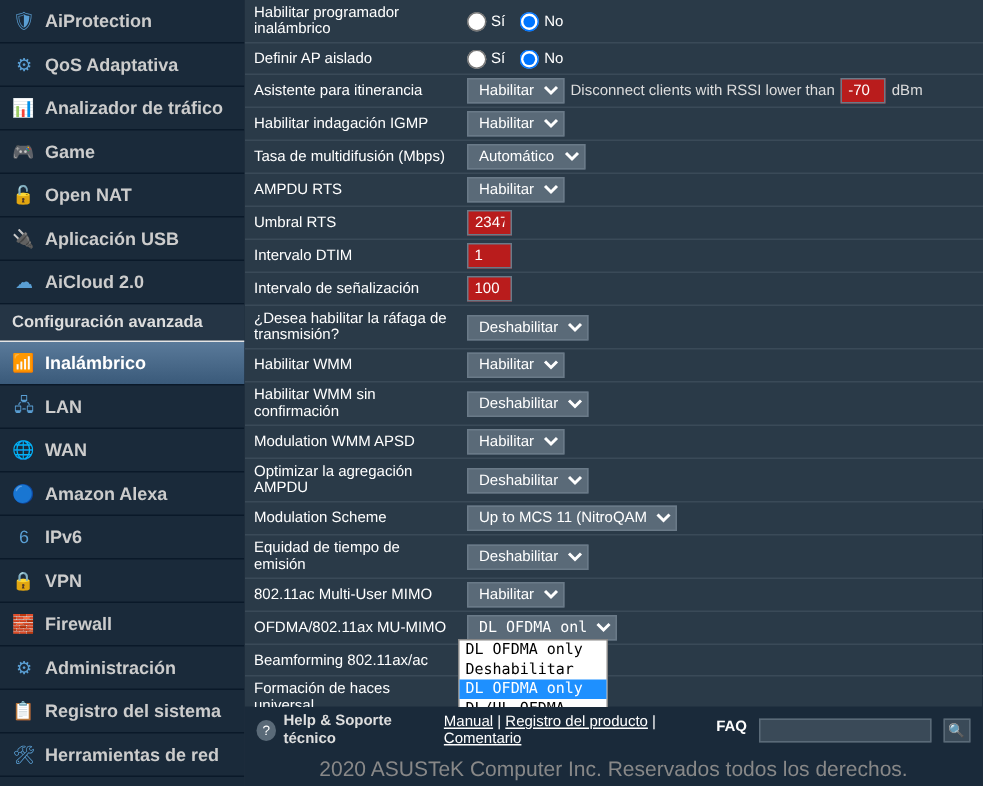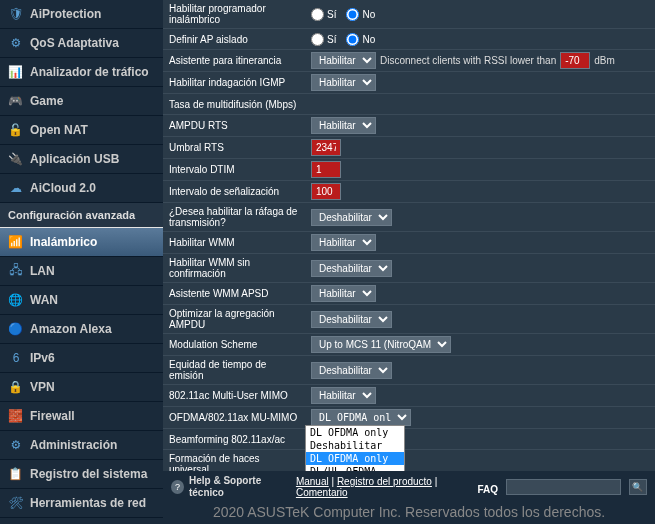--- a/index.html
+++ b/index.html
@@ -165,20 +165,23 @@
 
       <div class="row">
           <div class="row-label">Habilitar indagación IGMP</div>
         <div class="row-control">
             <select><option>Habilitar</option></select>
           </div>
         </div>
 
       <div class="row">
           <div class="row-label">Tasa de multidifusión (Mbps)</div>
+        <div class="row-control">
+            <select><option>Automático</option></select>
+          </div>
         </div>
 
       <div class="row">
           <div class="row-label">AMPDU RTS</div>
         <div class="row-control">
             <select><option>Habilitar</option></select>
           </div>
         </div>
 
       <div class="row">
@@ -217,21 +220,21 @@
         </div>
 
       <div class="row">
           <div class="row-label">Habilitar WMM sin confirmación</div>
         <div class="row-control">
             <select><option>Deshabilitar</option></select>
           </div>
         </div>
 
       <div class="row">
-          <div class="row-label">Asistente WMM APSD</div>
+          <div class="row-label">Modulation WMM APSD</div>
         <div class="row-control">
             <select><option>Habilitar</option></select>
           </div>
         </div>
 
       <div class="row">
           <div class="row-label">Optimizar la agregación AMPDU</div>
         <div class="row-control">
             <select><option>Deshabilitar</option></select>
           </div>
@@ -285,21 +288,21 @@
 
     <div class="footer">
       <div class="footer-top">
         <div class="footer-left">
           <div class="help-icon">?</div>
           <div class="help-link">Help &amp; Soporte técnico</div>
           <div class="footer-links">
             <a>Manual</a><span> | </span><a>Registro del producto</a><span> | </span><a>Comentario</a>
           </div>
         </div>
-        <div style="display:flex;align-items:flex-end;gap:8px">
+        <div style="display:flex;align-items:flex-start;gap:8px">
           <span class="faq">FAQ</span>
           <input class="search-box" style="">
           <button class="search-btn">🔍</button>
         </div>
       </div>
       <div class="footer-bottom">2020 ASUSTeK Computer Inc. Reservados todos los derechos.</div>
     </div>
   </div>
 </div>
 

